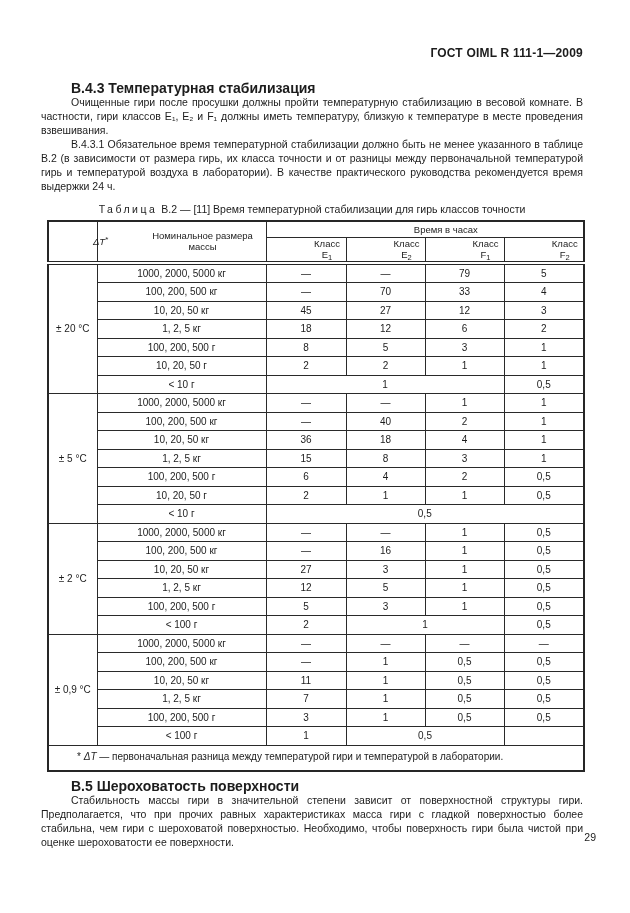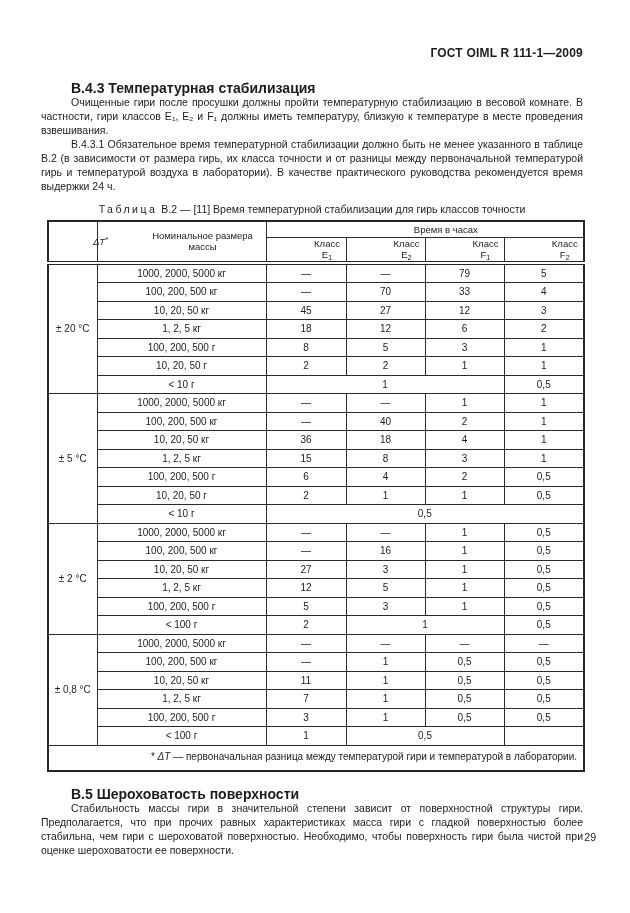--- a/index.html
+++ b/index.html
@@ -31,21 +31,21 @@
     letter-spacing: 0.2px;
   }
   .heading {
     margin: 0;
     font-size: 14px;
     font-weight: bold;
     line-height: 12.8px;
     text-indent: 30px;
   }
   .heading.b43 { margin-top: 22px; }
-  .heading.b5  { margin-top: 16px; }
+  .heading.b5  { margin-top: 8px; }
   p.body-par {
     margin: 0;
     font-size: 10.5px;
     line-height: 14px;
     text-align: justify;
     text-indent: 30px;
   }
   .table-caption {
     margin: 10px 0 0 0;
     font-size: 10.5px;
@@ -85,21 +85,21 @@
     vertical-align: -2px;
     line-height: 0;
   }
   table.b2 sup {
     font-size: 8px;
     vertical-align: 3px;
     line-height: 0;
   }
   table.b2 .dt-cell i, .footnote i { font-style: italic; }
   table.b2 tfoot td.footnote {
-    text-align: right;
+    text-align: left;
     padding: 5px 6px 7px 28px;
     font-size: 10px;
     line-height: 12px;
   }
   .page-number {
     position: absolute;
     top: 831px;
     right: 34px;
     font-size: 10.5px;
   }
@@ -278,21 +278,21 @@
             <td>1</td>
             <td>0,5</td>
           </tr>
           <tr>
             <td>&lt; 100 г</td>
             <td>2</td>
             <td colspan="2">1</td>
             <td>0,5</td>
           </tr>
           <tr>
-            <td rowspan="6">± 0,8 °C</td>
+            <td rowspan="6">± 0,9 °C</td>
             <td>1000, 2000, 5000 кг</td>
             <td>—</td>
             <td>—</td>
             <td>—</td>
             <td>—</td>
           </tr>
           <tr>
             <td>100, 200, 500 кг</td>
             <td>—</td>
             <td>1</td>

